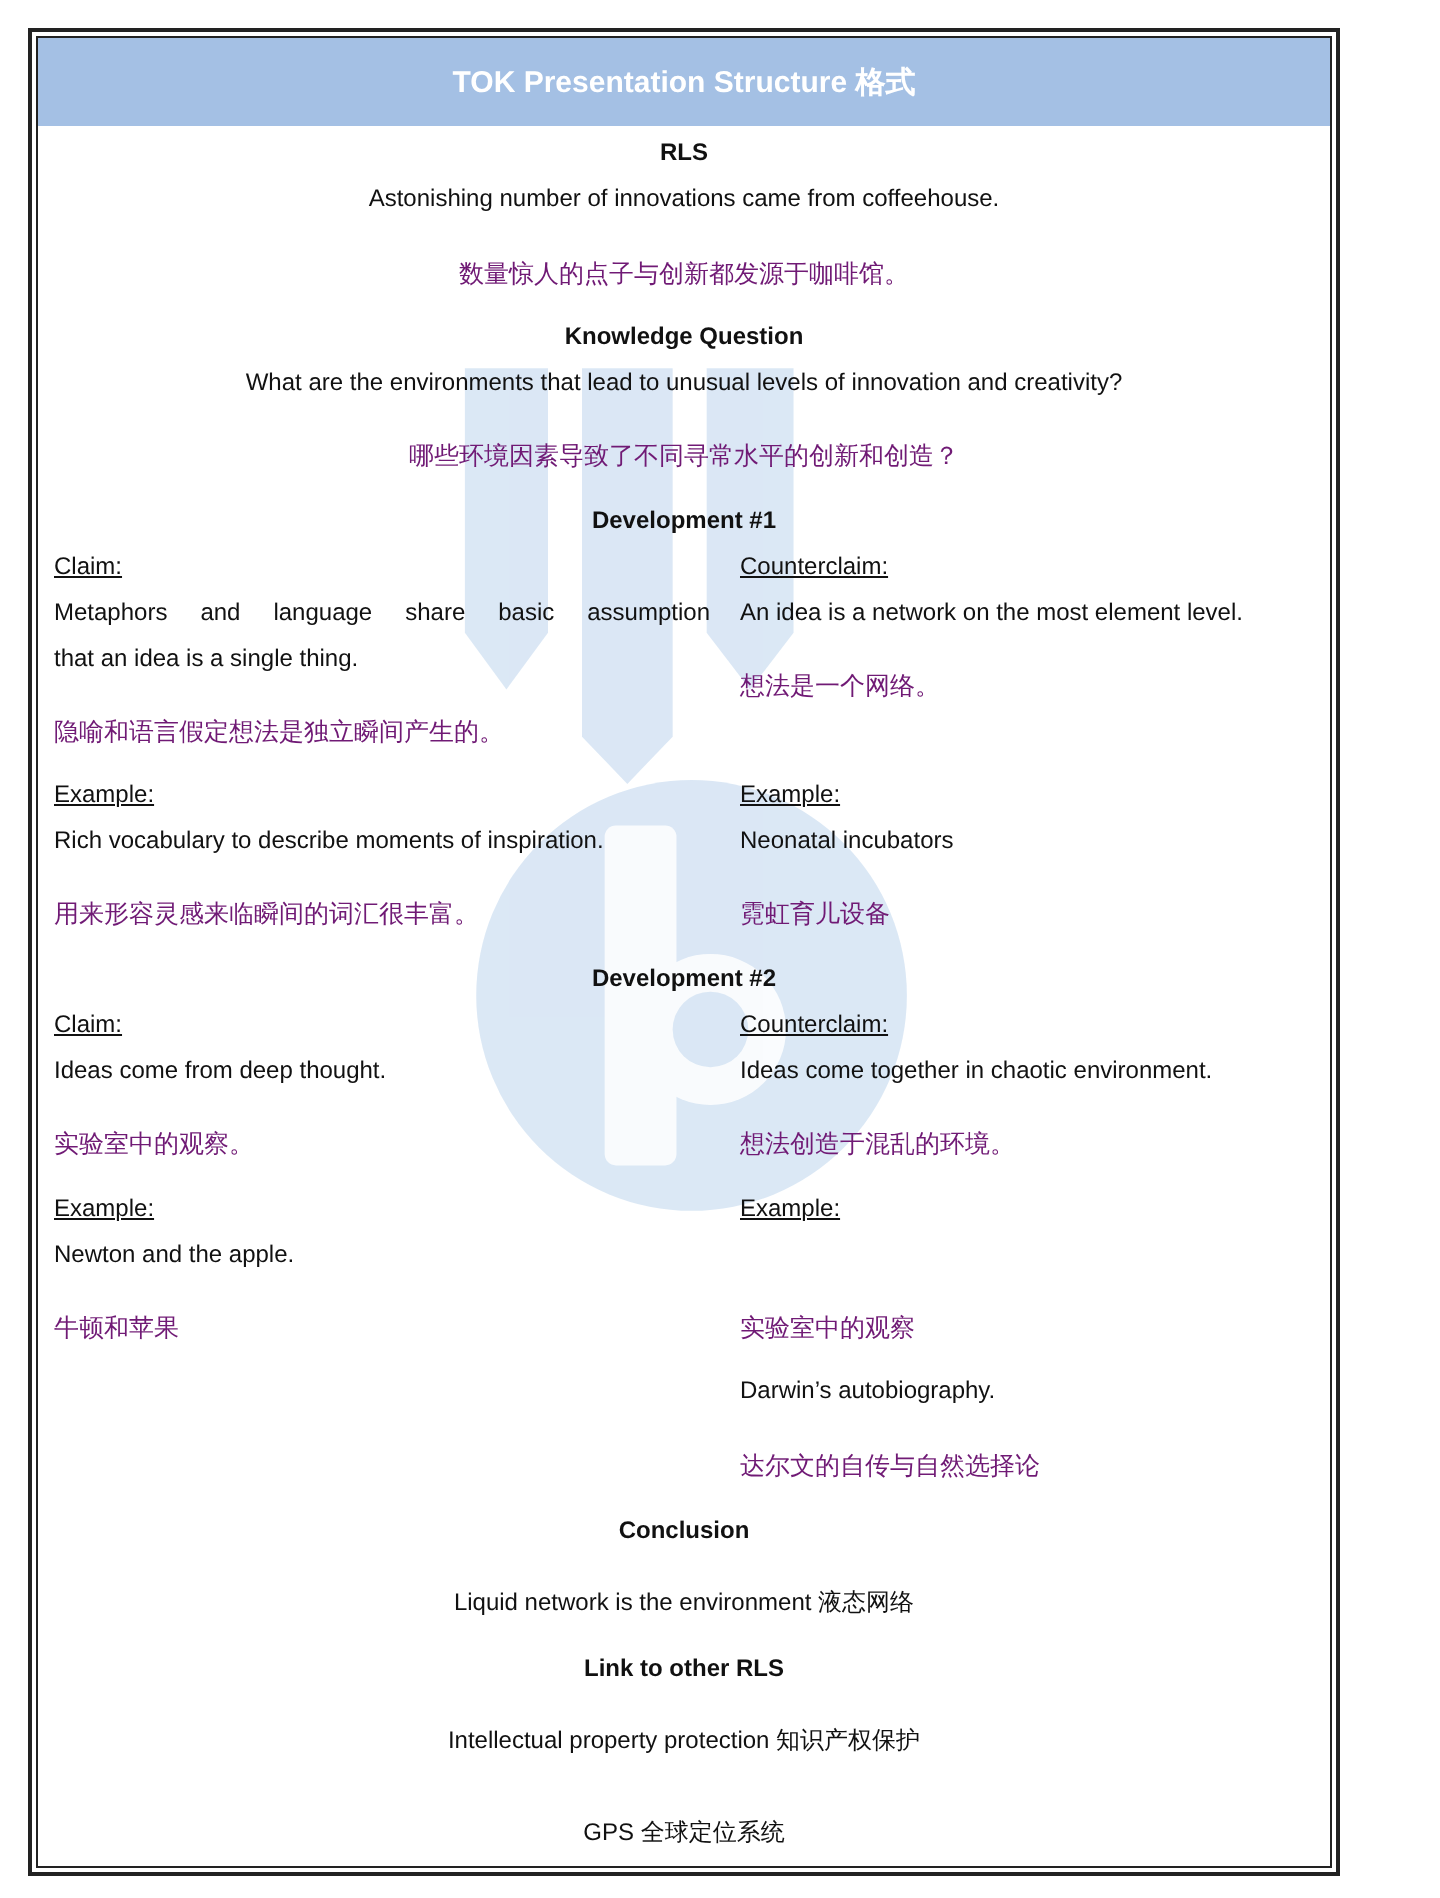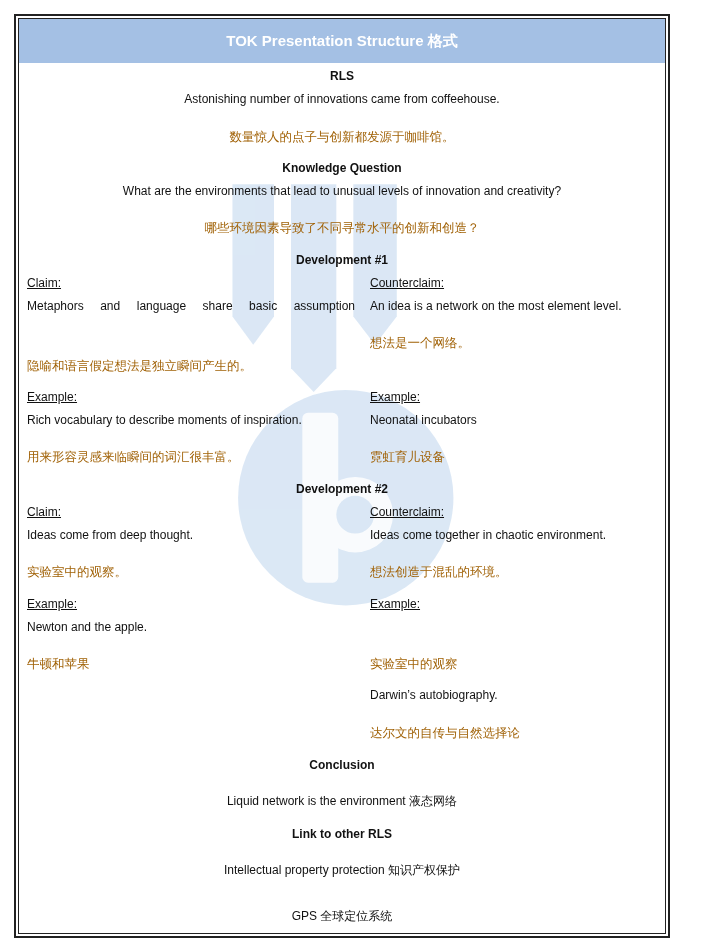--- a/index.html
+++ b/index.html
@@ -9,21 +9,21 @@
       border: 2px solid #222; box-sizing: border-box; }
     .frame-inner { position: absolute; left: 2px; top: 2px; right: 2px; bottom: 2px;
       border: 1px solid #222; background: #fff; overflow: hidden; }
     .header { position: absolute; left: 0; top: 0; right: 0; height: 44px;
       background: #a4c0e4; color: #fff; font-weight: bold; font-size: 15px;
       display: flex; align-items: center; justify-content: center; }
     .watermark { position: absolute; left: 0; top: 0; width: 100%; height: 100%; pointer-events: none; }
     .t { position: absolute; white-space: nowrap; font-size: 12px; }
     .c { left: 0; right: 0; text-align: center; }
     .b { font-weight: bold; }
-    .cn { font-family: "DejaVu Serif", serif; font-size: 12.5px; color: #a16207; }
+    .cn { font-family: "DejaVu Serif", serif; font-size: 12.5px; color: #701a75; }
     .u { text-decoration: underline; }
     .L { left: 8px; }
     .R { left: 351px; }
     .just { text-align: justify; text-align-last: justify; width: 328px; }
   </style>
 </head>
 <body>
 
 <div class="frame">
   <div class="frame-inner">
@@ -49,20 +49,21 @@
     <div class="t c cn" style="top:110px">数量惊人的点子与创新都发源于咖啡馆。</div>
 
     <div class="t c b" style="top:142px">Knowledge Question</div>
     <div class="t c" style="top:165px">What are the environments that lead to unusual levels of innovation and creativity?</div>
     <div class="t c cn" style="top:201px">哪些环境因素导致了不同寻常水平的创新和创造？</div>
 
     <div class="t c b" style="top:234px">Development #1</div>
     <div class="t L u" style="top:257px">Claim:</div>
     <div class="t R u" style="top:257px">Counterclaim:</div>
     <div class="t L just" style="top:280px">Metaphors and language share basic assumption</div>
+    <div class="t L" style="top:303px">that an idea is a single thing.</div>
     <div class="t R" style="top:280px">An idea is a network on the most element level.</div>
     <div class="t R cn" style="top:316px">想法是一个网络。</div>
     <div class="t L cn" style="top:339px">隐喻和语言假定想法是独立瞬间产生的。</div>
 
     <div class="t L u" style="top:371px">Example:</div>
     <div class="t R u" style="top:371px">Example:</div>
     <div class="t L" style="top:394px">Rich vocabulary to describe moments of inspiration.</div>
     <div class="t R" style="top:394px">Neonatal incubators</div>
     <div class="t L cn" style="top:430px">用来形容灵感来临瞬间的词汇很丰富。</div>
     <div class="t R cn" style="top:430px">霓虹育儿设备</div>

